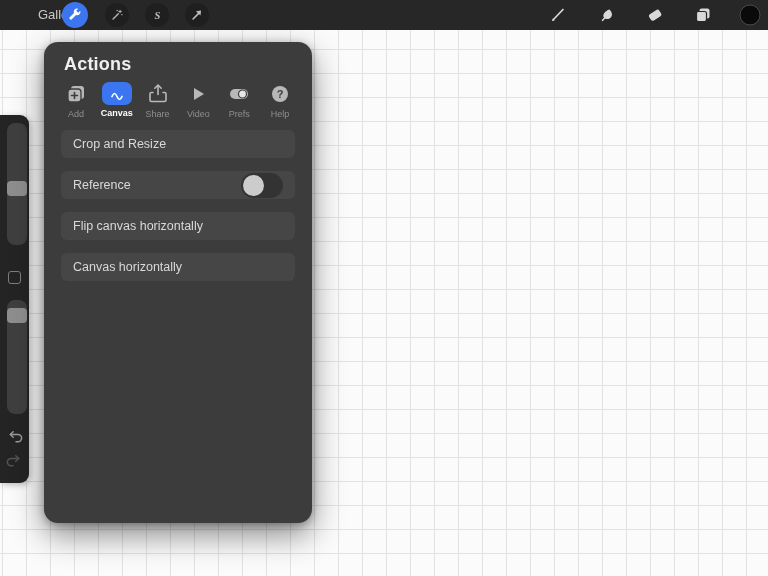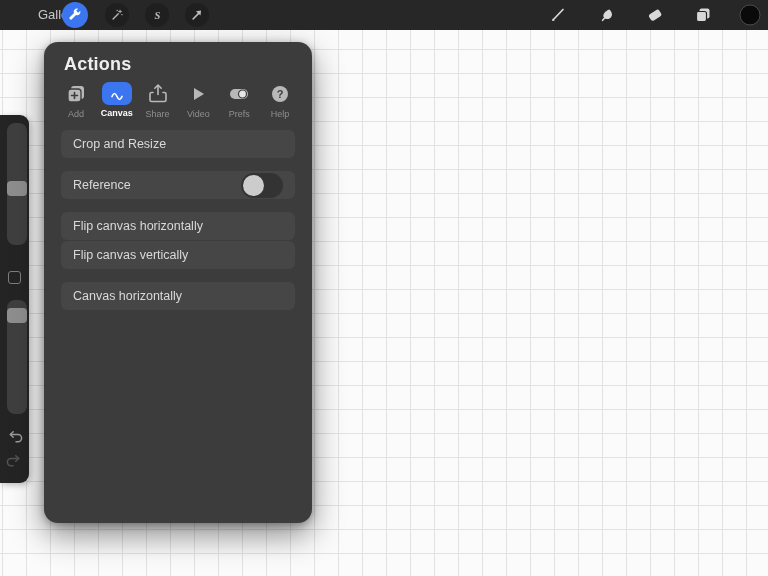--- a/index.html
+++ b/index.html
@@ -271,23 +271,20 @@
         <div class="toggle off">
             <div class="knob"></div>
           </div>
       </div>
     </div>
 
     <div class="group">
       <div class="row">
         <span class="row-label">Flip canvas horizontally</span>
       </div>
-      <div class="row">
-        <span class="row-label">Flip canvas vertically</span>
-      </div>
     </div>
 
     <div class="group">
       <div class="row">
         <span class="row-label">Canvas horizontally</span>
       </div>
     </div>
   </div>
 </div>
 

